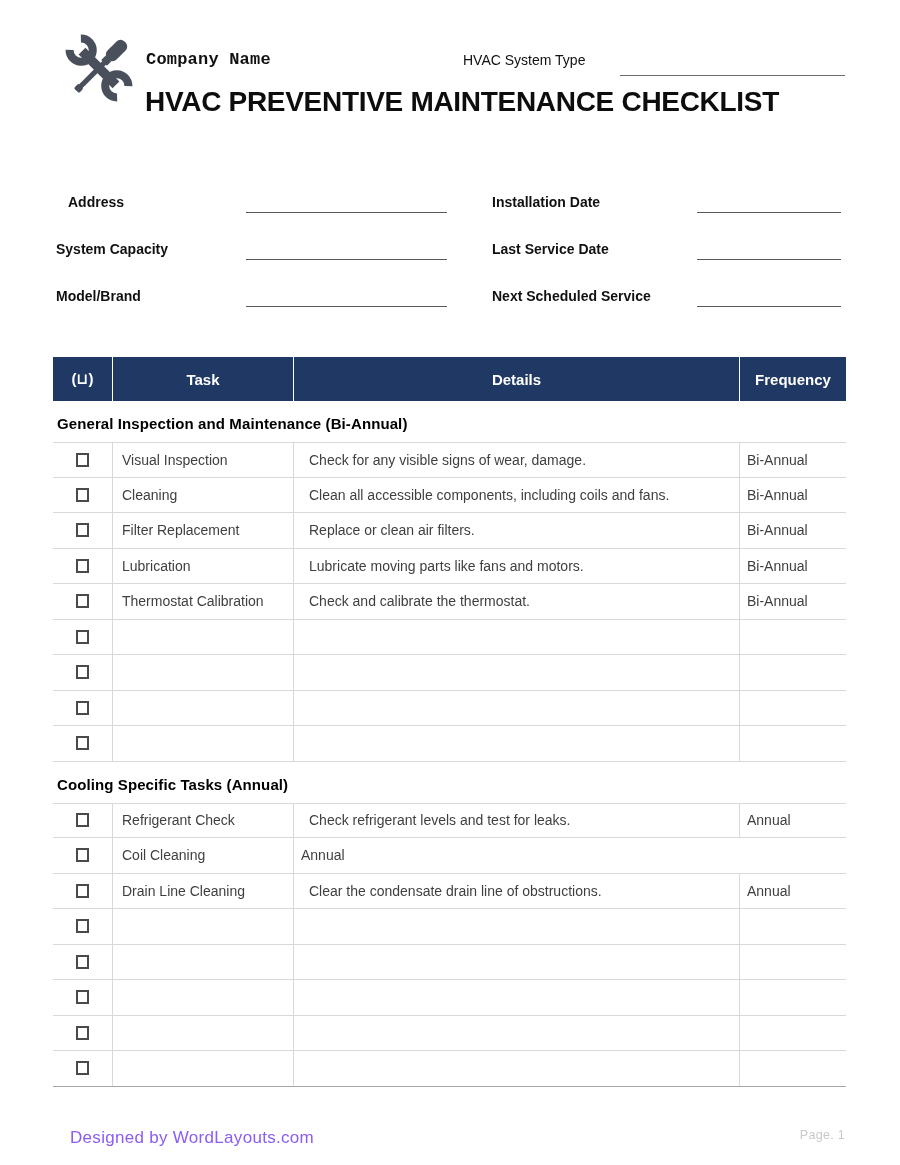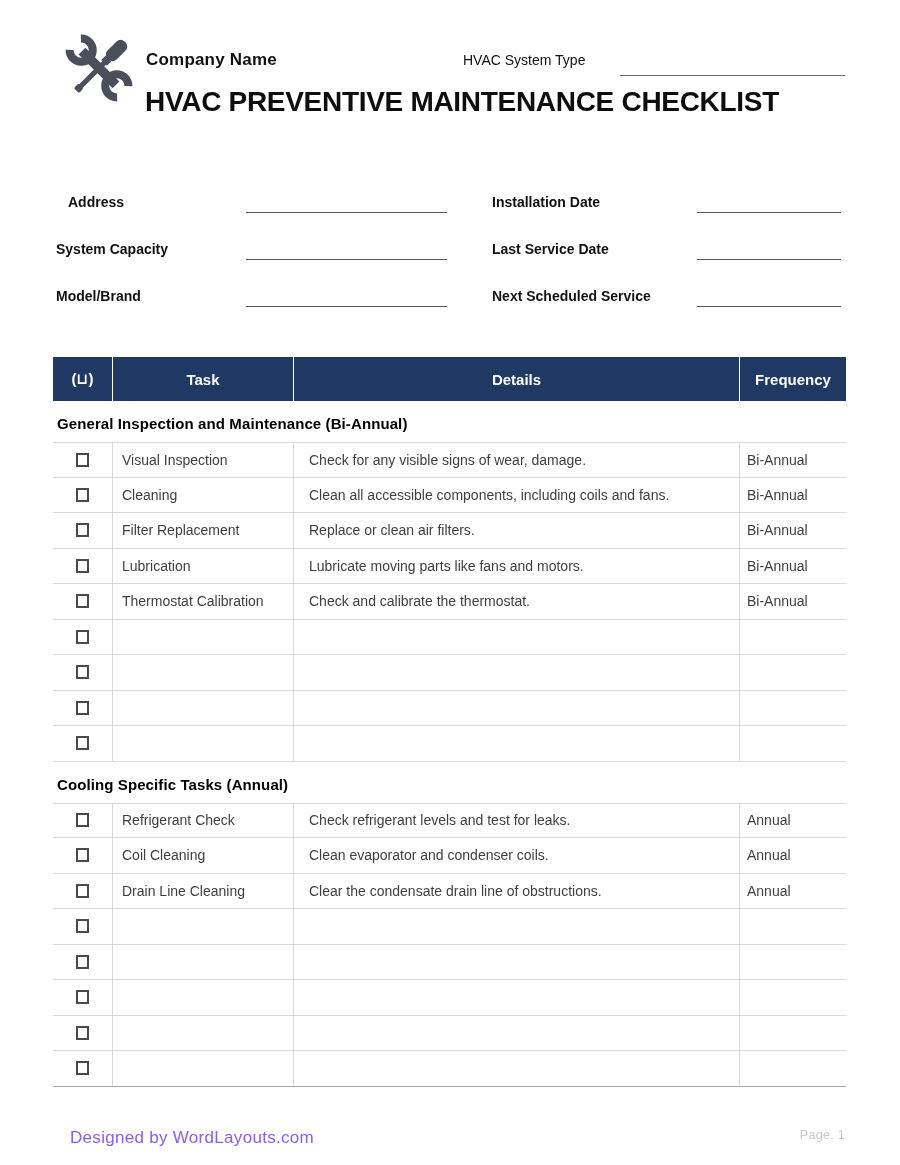--- a/index.html
+++ b/index.html
@@ -2,21 +2,21 @@
 <html><head>
 <meta charset="utf-8">
 <style>
   * { margin:0; padding:0; box-sizing:border-box; }
   html,body { width:900px; height:1165px; background:#ffffff;
     font-family:"Liberation Sans","DejaVu Sans",sans-serif; color:#222; }
   .page { position:relative; width:900px; height:1165px; background:#fff; overflow:hidden; }
 
   
   .logo { position:absolute; left:55px; top:28px; width:88px; height:80px; }
-  .company-name { position:absolute; left:146px; top:50px; font-size:17px; font-weight:bold; color:#111; letter-spacing:.2px; }
+  .company-name { position:absolute; left:146px; top:50px; font-size:17px; font-weight:bold; color:#111; letter-spacing:.2px;font-family:Liberation Mono, monospace; }
   .systype-label { position:absolute; left:463px; top:52px; font-size:14px; font-weight:normal; color:#111; }
   .systype-line { position:absolute; left:620px; top:58px; width:225px; height:18px; border-bottom:1px solid #6b6b6b; }
   .doc-title { position:absolute; left:145px; top:86px; font-size:28px; font-weight:bold; color:#0d0d0d; letter-spacing:-.3px; white-space:nowrap; }
 
   
   .field-label { position:absolute; font-size:14px; font-weight:bold; color:#111; white-space:nowrap; }
   .field-line { position:absolute; border-bottom:1px solid #595959; height:18px; }
 
   
   .table { position:absolute; left:53px; top:357px; width:793px; }
@@ -174,21 +174,20 @@
             </div>
             <div class="cell c-task col-task">Refrigerant Check</div>
             <div class="cell c-details col-details">Check refrigerant levels and test for leaks.</div>
             <div class="cell c-freq col-freq">Annual</div>
           </div>
           <div class="row">
             <div class="cell c-check col-check">
               <span class="checkbox"></span>
             </div>
             <div class="cell c-task col-task">Coil Cleaning</div>
-            <div class="cell c-details col-details">Clean evaporator and condenser coils.</div>
             <div class="cell c-freq col-freq">Annual</div>
           </div>
           <div class="row">
             <div class="cell c-check col-check">
               <span class="checkbox"></span>
             </div>
             <div class="cell c-task col-task">Drain Line Cleaning</div>
             <div class="cell c-details col-details">Clear the condensate drain line of obstructions.</div>
             <div class="cell c-freq col-freq">Annual</div>
           </div>

